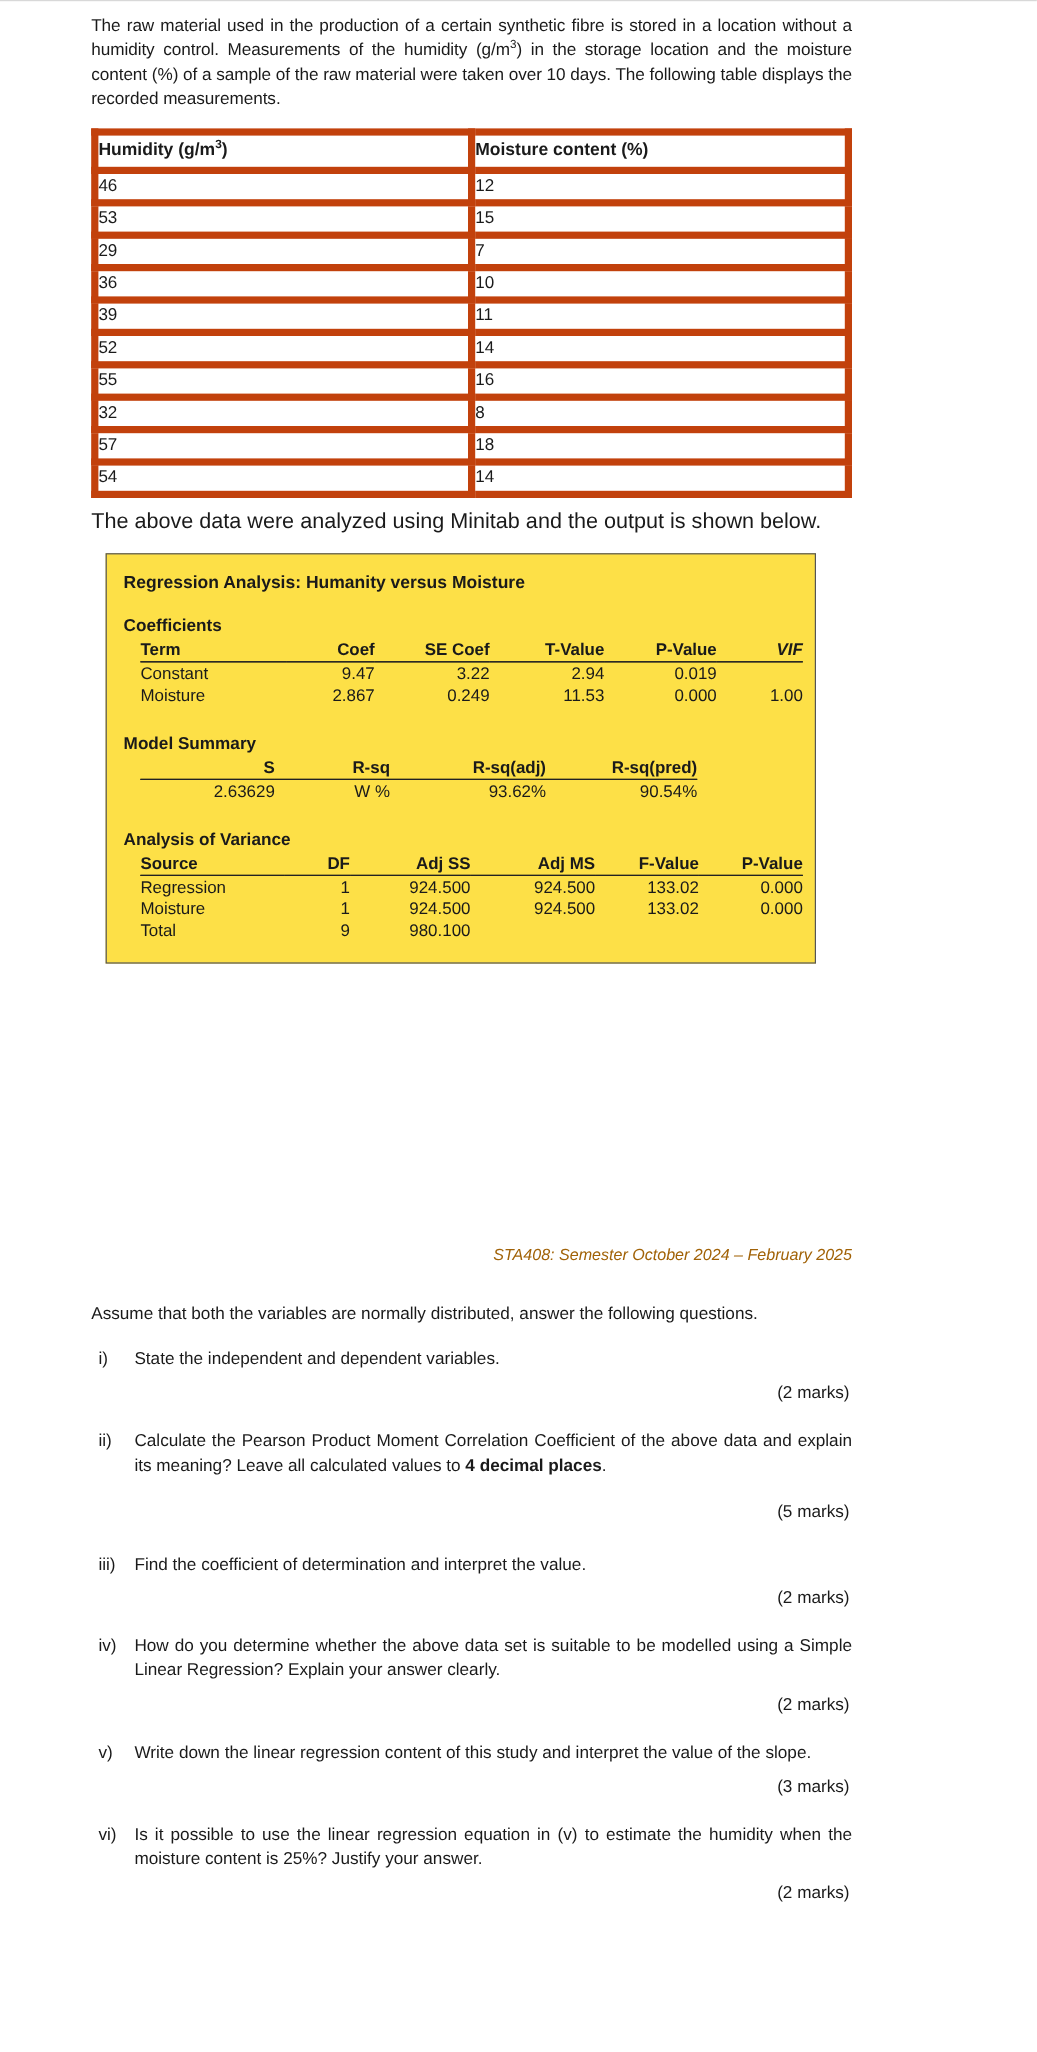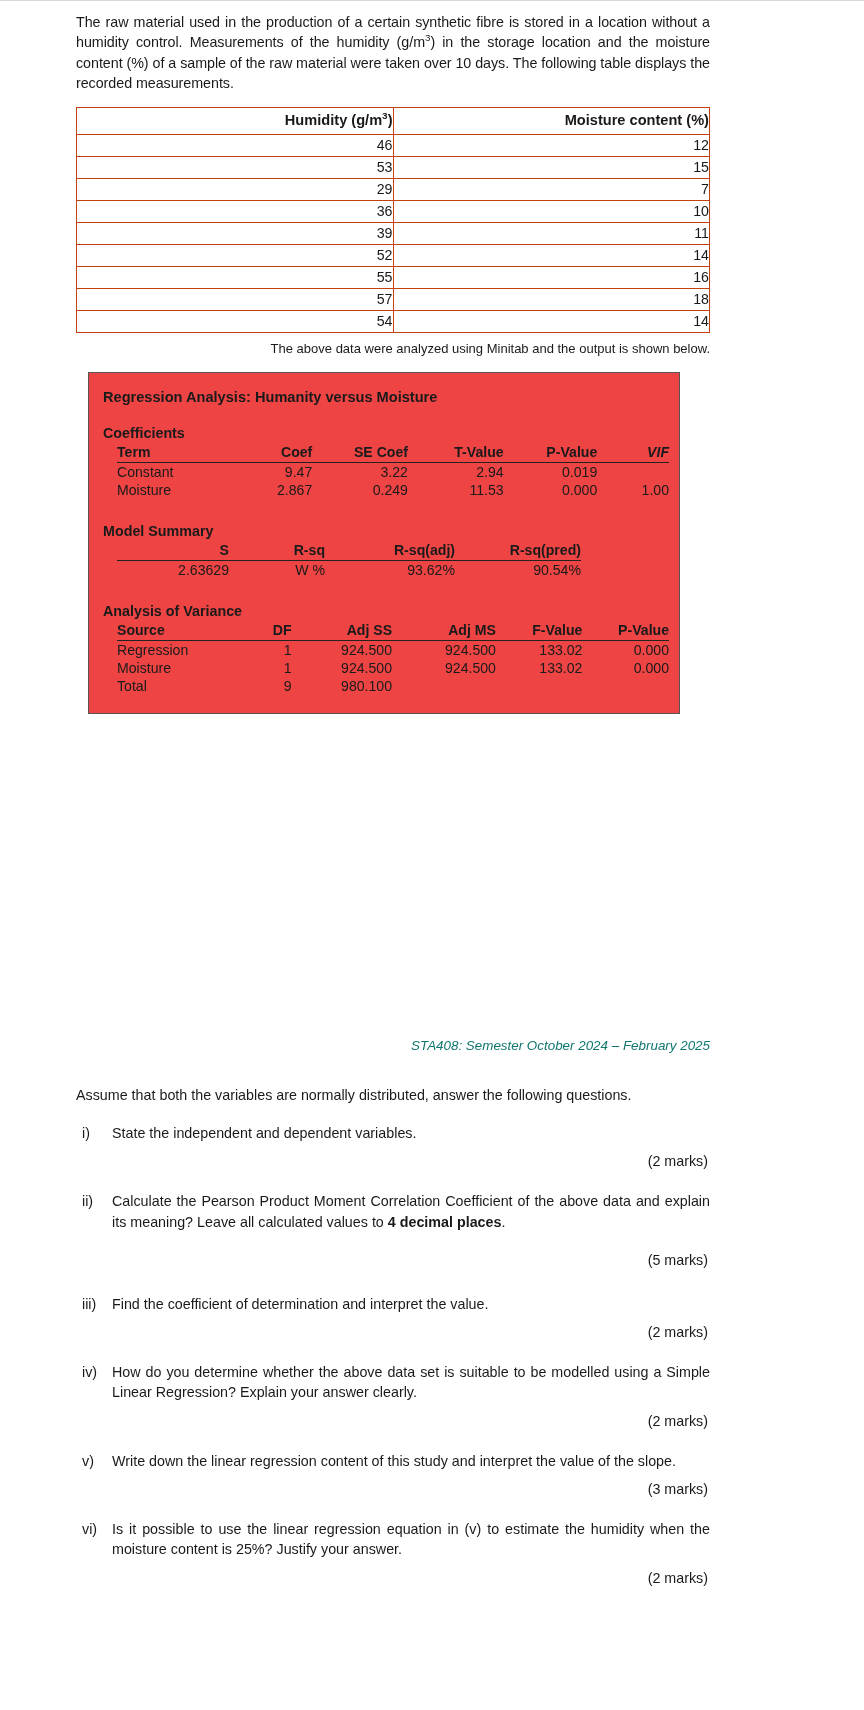--- a/index.html
+++ b/index.html
@@ -48,47 +48,46 @@
   sup { font-size: 0.68em; vertical-align: super; line-height: 0; }
 
   
   table.data {
     border-collapse: collapse;
     width: 634px;
     margin: 0 0 0 0;
     table-layout: fixed;
   }
   table.data th, table.data td {
-    border: 1px solid #c2410c;
-    text-align: right;
+    border: 6px solid #c2410c;
+    text-align: left;
     font-size: 14.2px;
     padding: 1px 0 2px 0;
     height: 18px;
     line-height: 1.05;
   }
   table.data th {
     font-weight: bold;
     font-size: 14.6px;
     padding: 2px 0 3px 0;
     height: 21px;
   }
 
   .after-table {
-    font-size: 13px;
+    font-size: 18px;
     margin: 7px 0 0 0;
     line-height: 1.4;
-    text-align: right;
   }
 
   
   .minitab {
     margin: 14px 0 0 12px;
     width: 592px;
     border: 1px solid #555;
-    background: #ef4444;
+    background: #fde047;
     padding: 14px 0 18px 0;
     box-sizing: border-box;
     position: relative;
   }
   .mt-inner { padding-left: 14px; padding-right: 10px; }
   .mt-title {
     font-weight: bold;
     font-size: 14.6px;
     margin: 2px 0 20px 0;
   }
@@ -142,21 +141,21 @@
 
   
   .footer {
     position: absolute;
     left: 76px;
     top: 1038px;
     width: 634px;
     text-align: right;
     font-style: italic;
     font-size: 13.4px;
-    color: #0f766e;
+    color: #a16207;
   }
 
   
   .questions {
     position: absolute;
     left: 76px;
     top: 1087px;
     width: 634px;
   }
   .lead-in {
@@ -232,20 +231,24 @@
           </tr>
         <tr>
             <td>52</td>
             <td>14</td>
           </tr>
         <tr>
             <td>55</td>
             <td>16</td>
           </tr>
         <tr>
+            <td>32</td>
+            <td>8</td>
+          </tr>
+        <tr>
             <td>57</td>
             <td>18</td>
           </tr>
         <tr>
             <td>54</td>
             <td>14</td>
           </tr>
       </tbody>
     </table>
 

